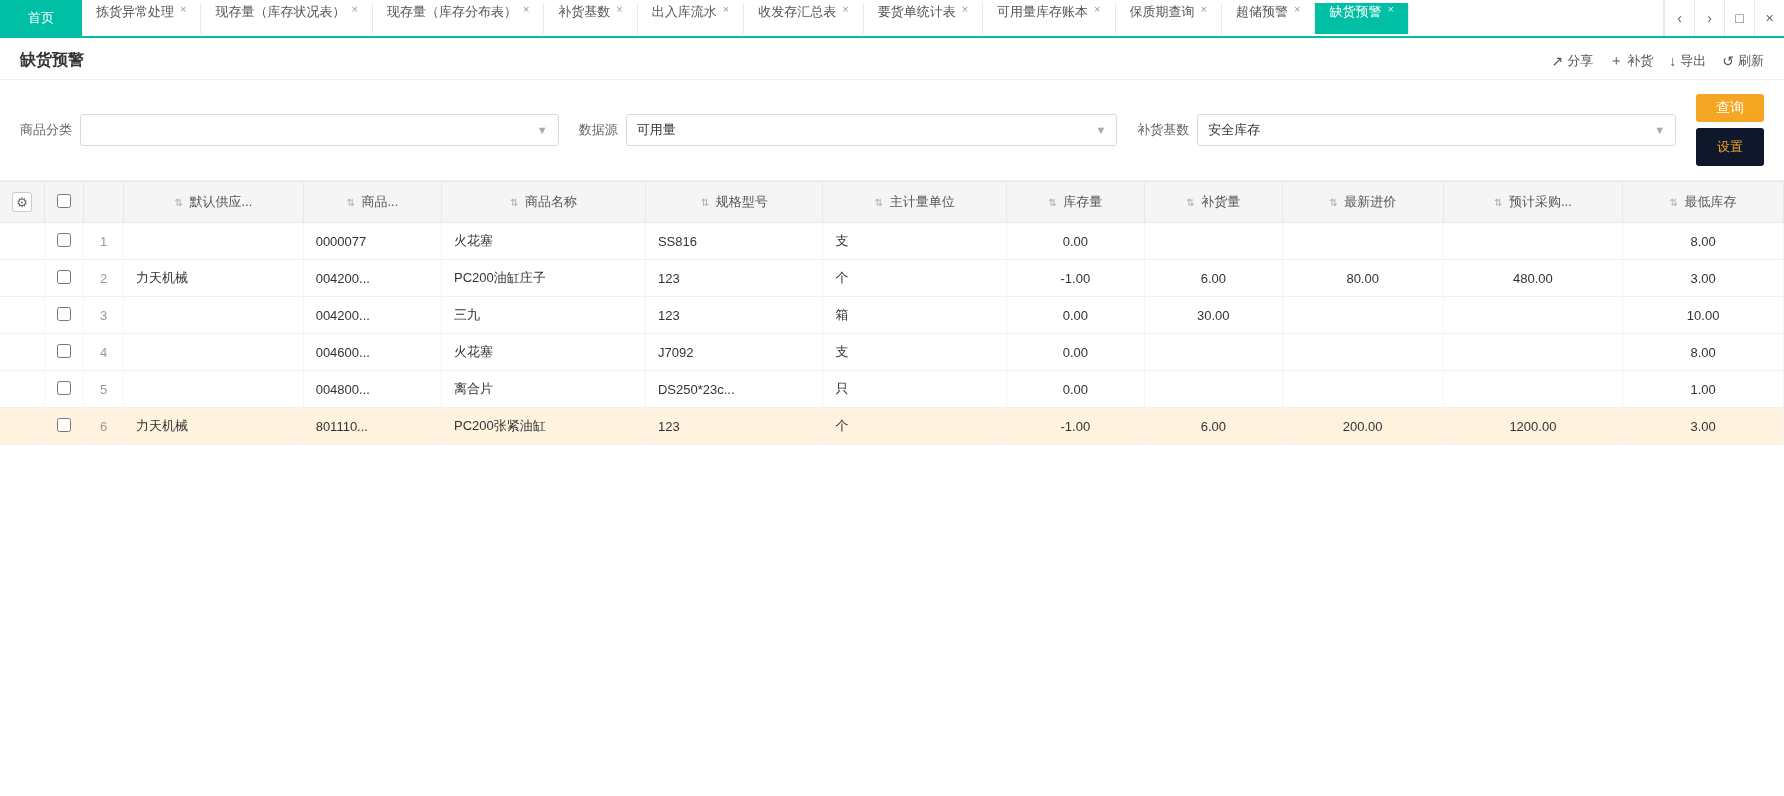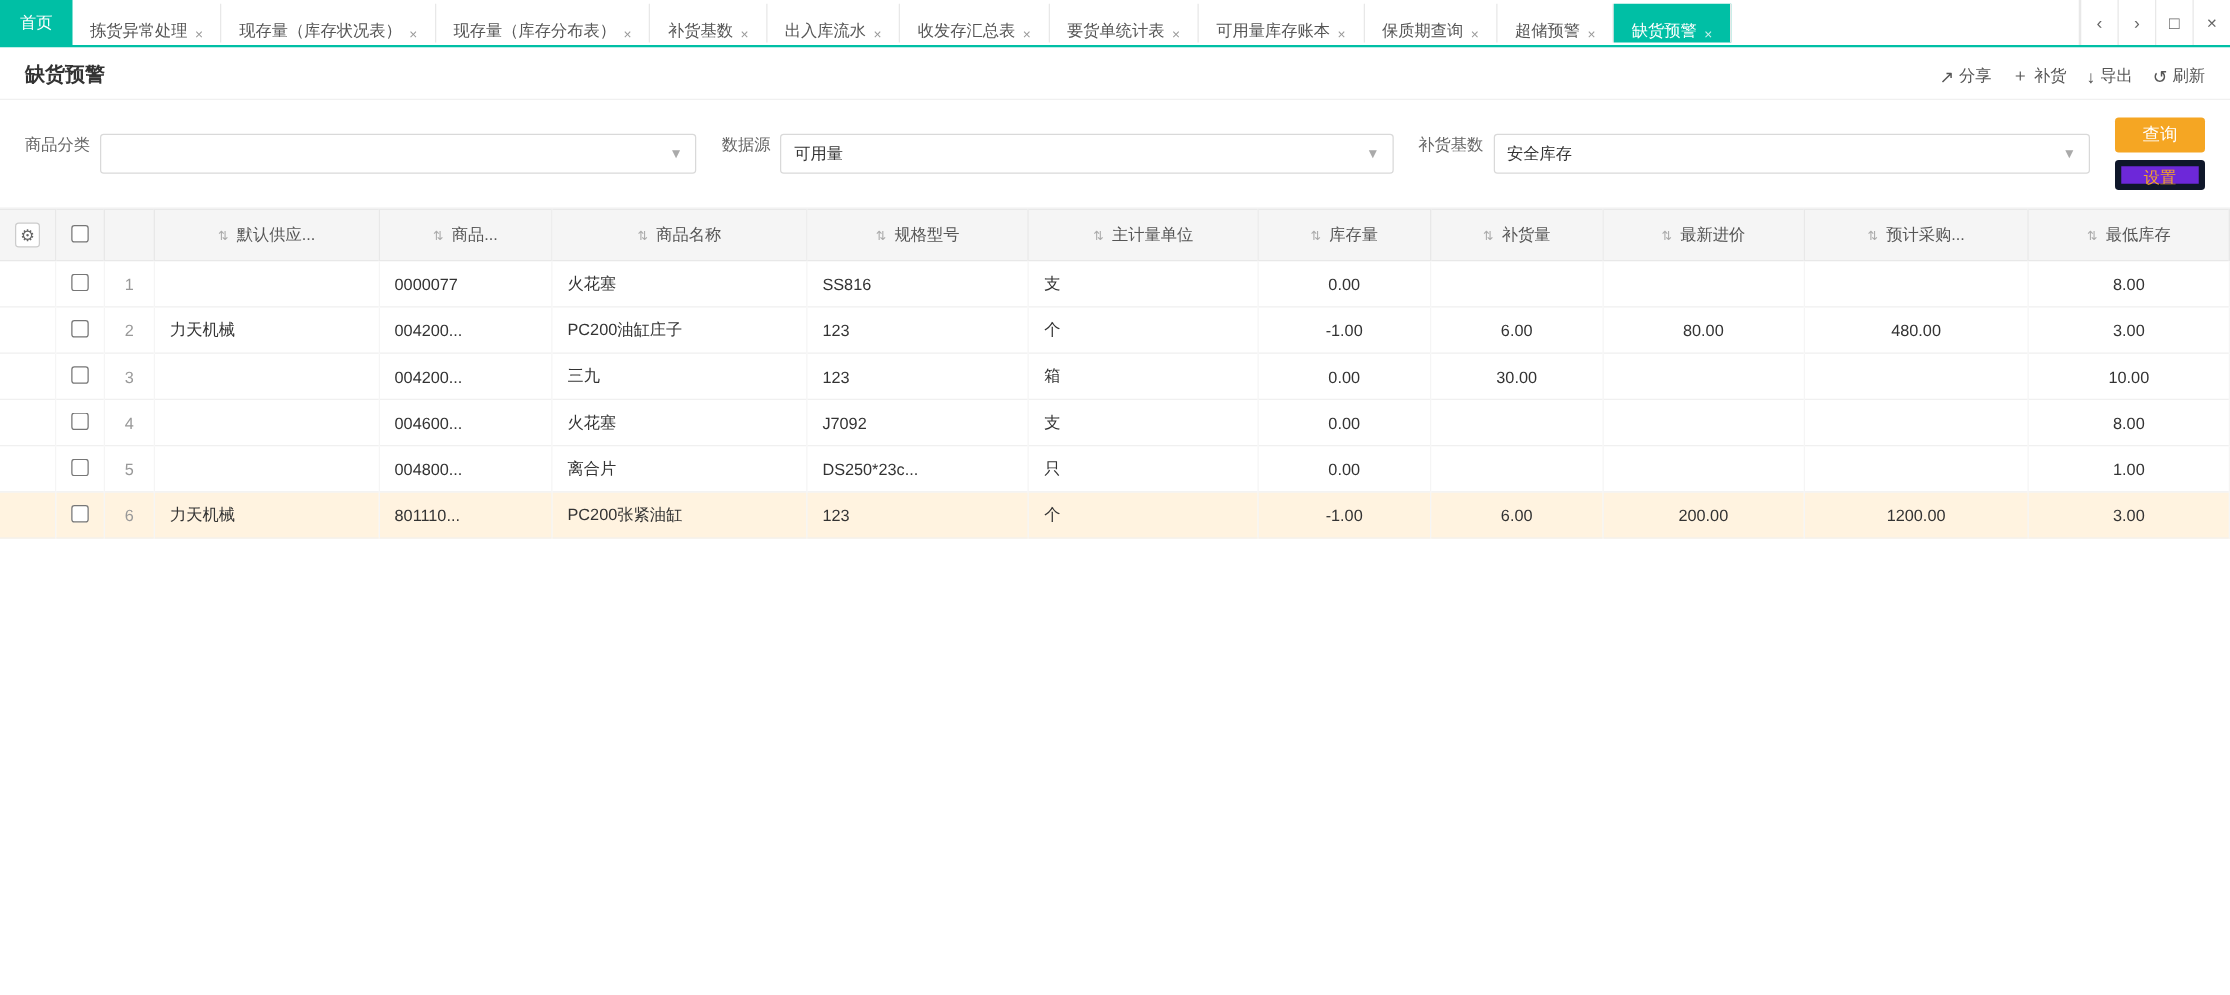--- a/index.html
+++ b/index.html
@@ -9,21 +9,21 @@
     .tab-bar {
       display: flex;
       align-items: center;
       background: #fff;
       border-bottom: 2px solid #00bfa5;
       height: 38px;
       overflow: hidden;
     }
     .tab-item {
       display: flex;
-      align-items: flex-end;
+      align-items: flex-start;
       padding: 0 14px;
       height: 31px;
       white-space: nowrap;
       cursor: pointer;
       font-size: 13px;
       color: #555;
       border-right: 1px solid #e8e8e8;
       flex-shrink: 0;
     }
     .tab-item.active {
@@ -33,21 +33,21 @@
     .tab-item .tab-close {
       margin-left: 6px;
       font-size: 11px;
       color: #999;
       cursor: pointer;
     }
     .tab-item.active .tab-close { color: rgba(255,255,255,0.8); }
     .tab-home {
       background: #00bfa5;
       color: #fff;
-      padding: 0 16px;
+      padding: 0 28px;
       font-size: 13px;
       height: 38px;
       display: flex;
       align-items: center;
       flex-shrink: 0;
     }
     .tab-nav-btns {
       display: flex;
       align-items: center;
       margin-left: auto;
@@ -104,21 +104,21 @@
     
     .filter-area {
       display: flex;
       align-items: center;
       padding: 14px 20px;
       gap: 20px;
       border-bottom: 1px solid #f0f0f0;
     }
     .filter-group {
       display: flex;
-      align-items: flex-start;
+      align-items: center;
       gap: 8px;
       flex: 1;
     }
     .filter-label {
       color: #666;
       white-space: nowrap;
       font-size: 13px;
     }
     .filter-select {
       flex: 1;
@@ -145,25 +145,25 @@
       background: #f5a623;
       color: #fff;
       border: none;
       padding: 0 18px;
       height: 28px;
       border-radius: 3px;
       cursor: pointer;
       font-size: 14px;
     }
     .btn-default {
-      background: #6d28d9;
+      background: #0f172a;
       color: #555;
-      border: 5px solid #0f172a;
+      border: 3px solid #0f172a;
       padding: 0 18px;
-      height: 24px;
+      height: 38px;
       border-radius: 3px;
       cursor: pointer;
       font-size: 13px;
       color: #f5a623;
     }
 
     
     .table-container {
       padding: 0;
       overflow-x: auto;

